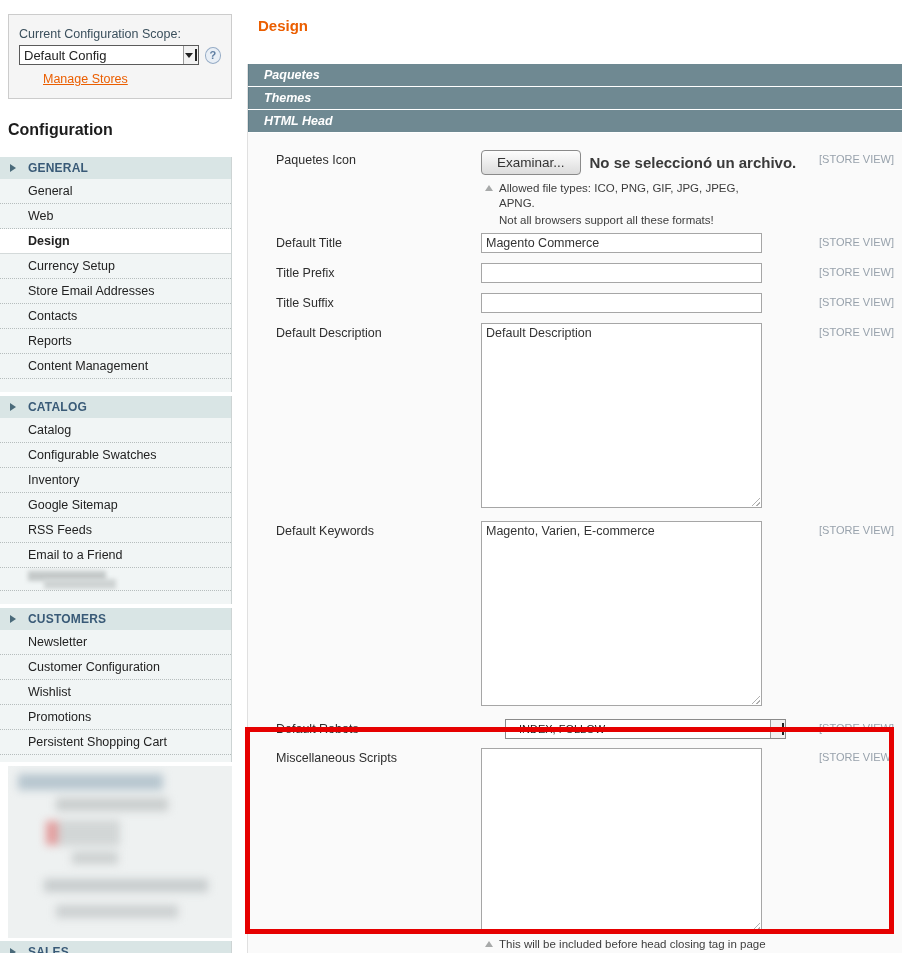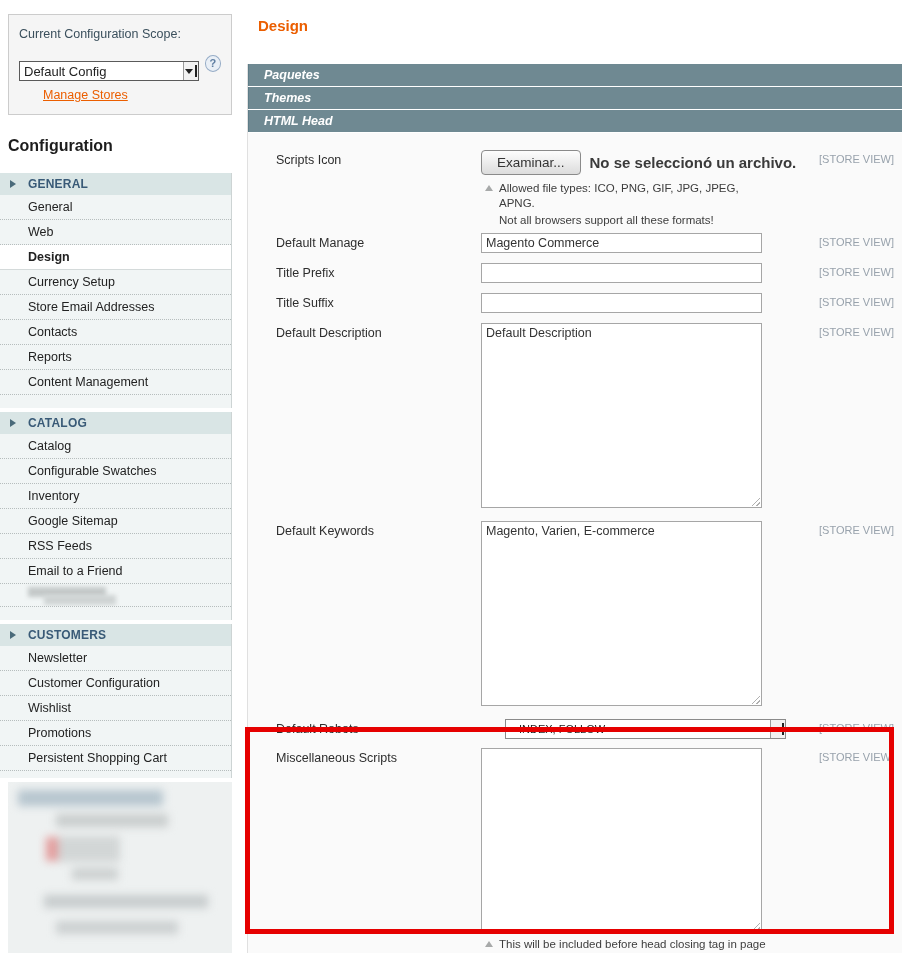--- a/index.html
+++ b/index.html
@@ -8,21 +8,21 @@
   .page { display:flex; width:902px; height:953px; position:relative; }
 
   
   .sidebar { width:247px; flex:0 0 247px; }
   .scope-box { margin:14px 0 0 8px; width:224px; background:#f5f5f5; border:1px solid #cccccc;
     padding:12px 10px 12px 10px; }
   .scope-label { color:#3a4f5c; font-size:12.5px; display:block; margin-bottom:4px; }
   .scope-row { display:flex; align-items:center; }
   .fake-select { background:#fff; border:1px solid #5a5a5a; height:20px; display:flex;
     align-items:center; font-size:13px; color:#222; }
-  .scope-select { width:186px;margin-top:16px; }
+  .scope-select { width:186px; }
   .sel-text { flex:1; padding:0 4px; white-space:nowrap; overflow:hidden; }
   .sel-btn { width:15px; height:100%; display:flex; align-items:center; justify-content:center; border-left:1px solid #9a9a9a; background:#f2f2f2; }
   .sel-tri { width:0; height:0; border-left:4px solid transparent; border-right:4px solid transparent; border-top:5px solid #222; }
   .sel-bar { width:2px; height:12px; background:#222; margin-left:2px; }
   .help-icon { width:17px; height:17px; border-radius:50%; background:#e9eff6; border:1px solid #96acc6;
     color:#5f7ea2; font-weight:bold; font-size:11px; display:inline-flex; align-items:center;
     justify-content:center; margin-left:6px; cursor:pointer; }
   .manage-link { display:inline-block; margin-top:7px; color:#eb5e00; text-decoration:underline; font-size:12.5px; cursor:pointer;margin-left:24px; }
 
   .config-title { font-size:16px; font-weight:bold; color:#1c1c1c; margin:22px 0 0 8px; }
@@ -193,39 +193,39 @@
 
     <div class="panel-wrap">
       <div class="panel-head">Paquetes</div>
       <div class="panel-head">Themes</div>
       <div class="panel-head">HTML Head</div>
     </div>
 
     <div class="fieldset">
 
       <div class="frow mb5">
-        <label class="flabel">Scripts Icon</label>
+        <label class="flabel">Paquetes Icon</label>
         <div class="fctrl">
           <div class="file-row">
             <button class="browse-btn">Examinar...</button>
             <span class="file-status">No se seleccionó un archivo.</span>
           </div>
           <div class="note">
             <span class="note-tri"></span>
             <span class="ntext">Allowed file types: ICO, PNG, GIF, JPG, JPEG, APNG.</span>
           </div>
           <div class="note cont">
             <span class="ntext">Not all browsers support all these formats!</span>
           </div>
         </div>
         <div class="fscope">[STORE VIEW]</div>
       </div>
 
       <div class="frow mb10">
-        <label class="flabel">Default Manage</label>
+        <label class="flabel">Default Title</label>
         <div class="fctrl">
           <input class="text-input" type="text" value="Magento Commerce" style="">
         </div>
         <div class="fscope">[STORE VIEW]</div>
       </div>
 
       <div class="frow mb10">
         <label class="flabel">Title Prefix</label>
         <div class="fctrl">
           <input class="text-input" type="text" value="" style="">

